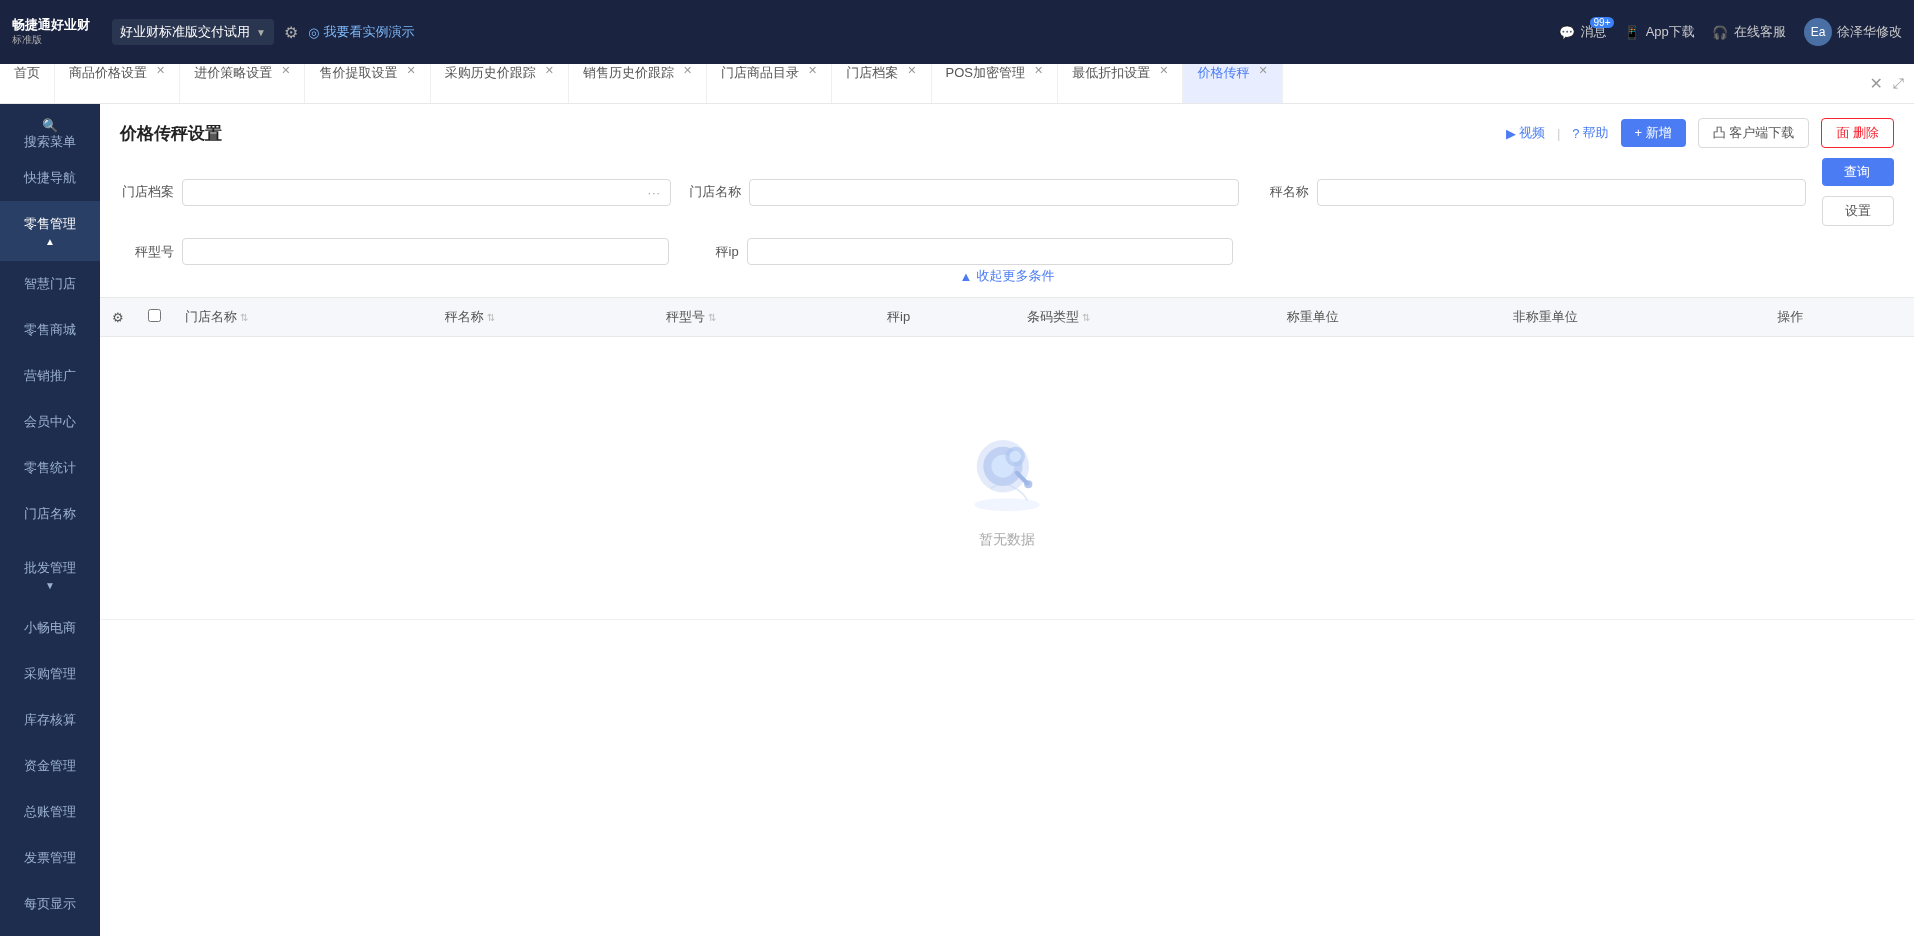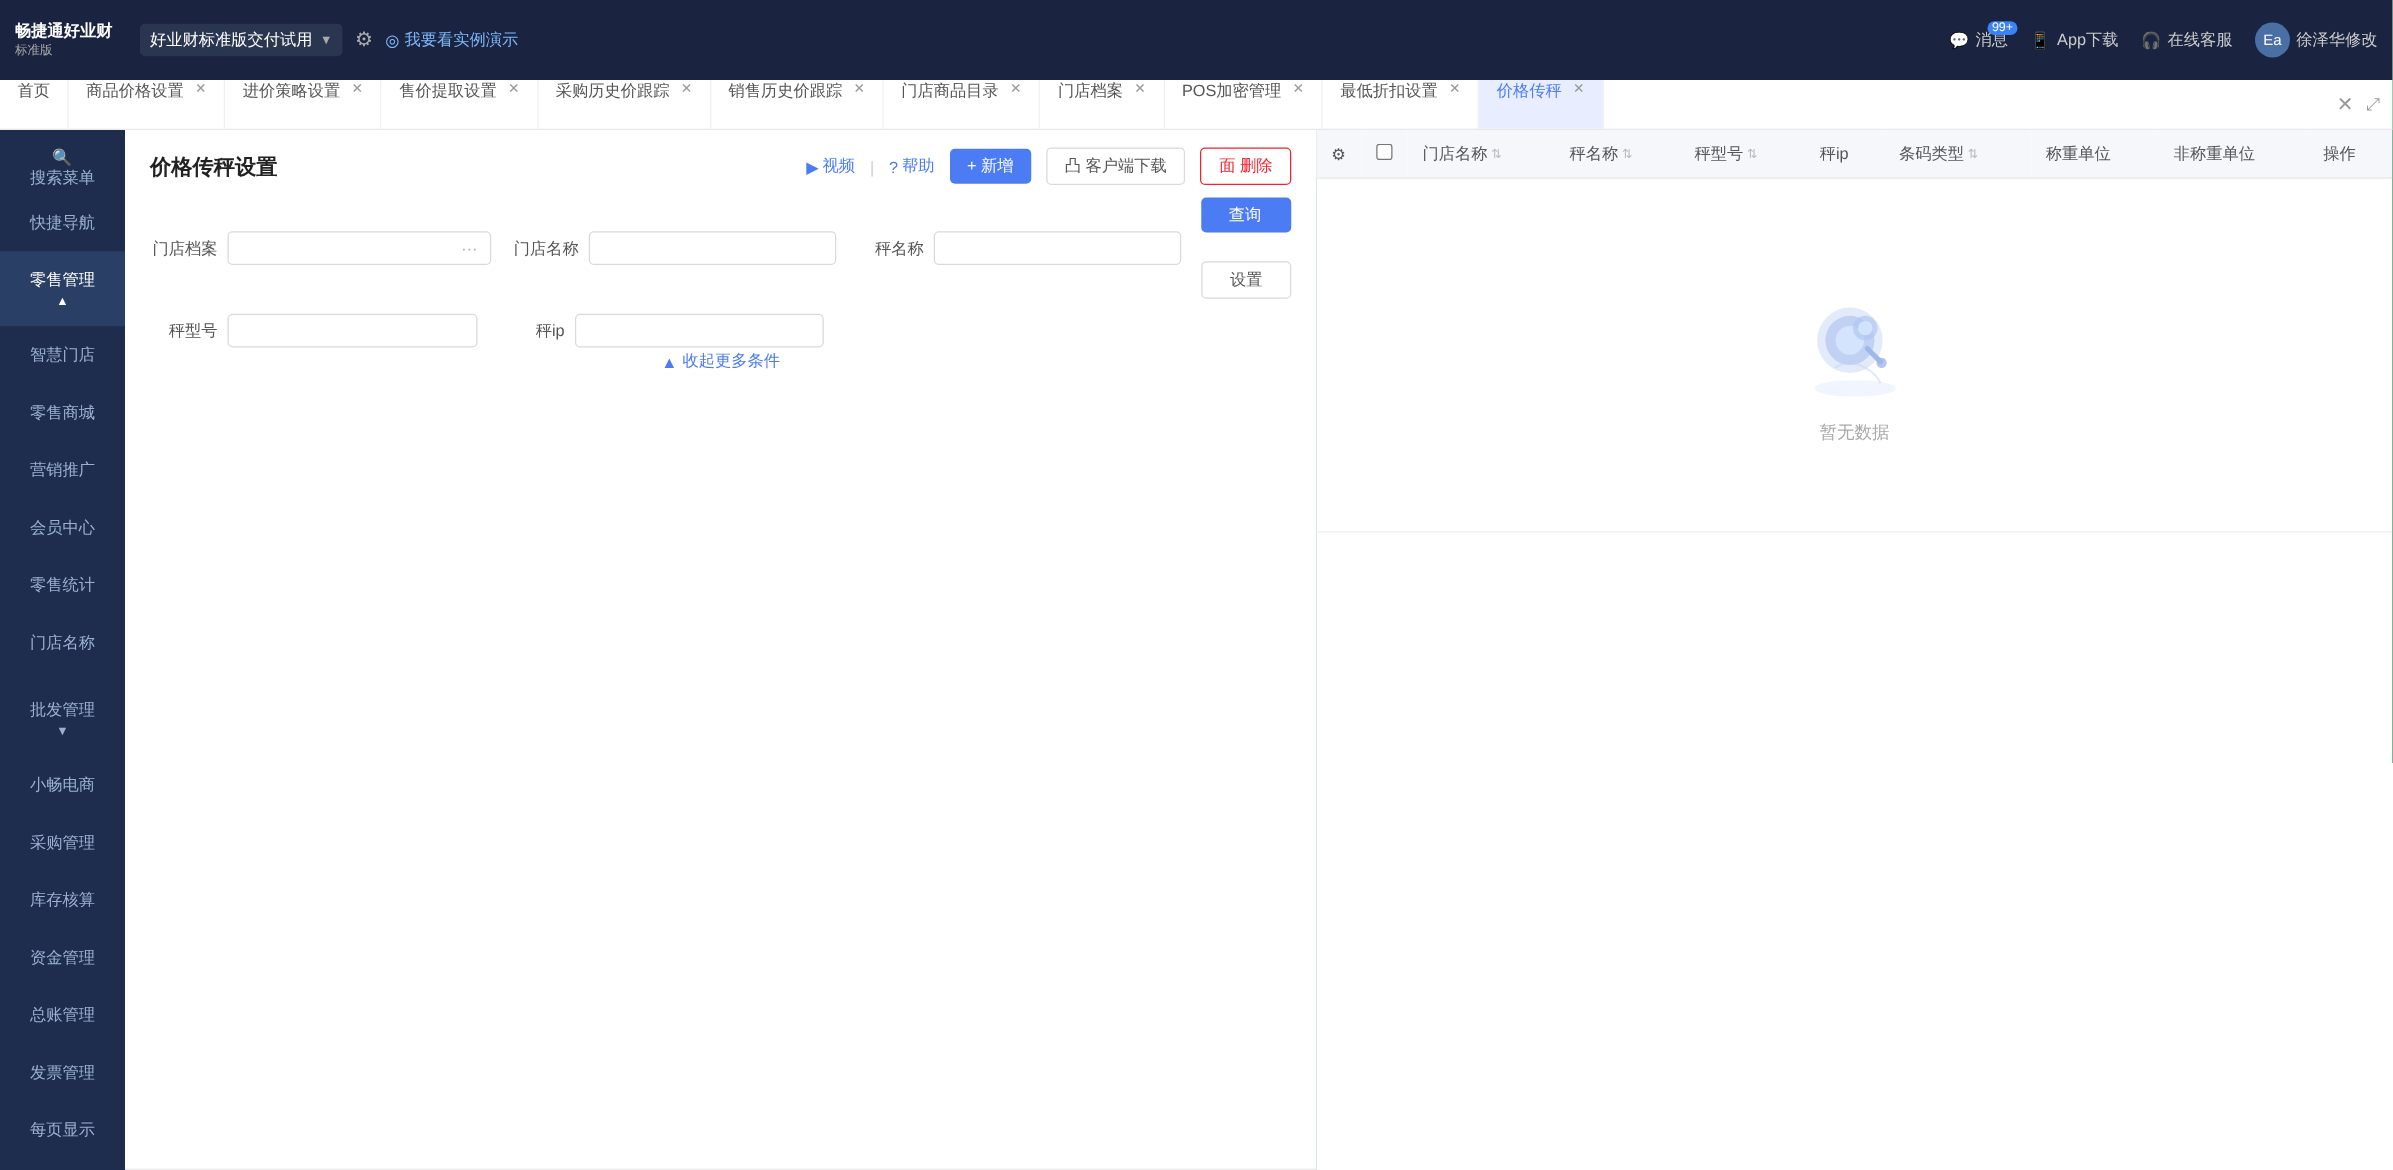--- a/index.html
+++ b/index.html
@@ -35,21 +35,21 @@
     
     .sidebar { width: 100px; background: #1e2d4e; color: #fff; display: flex; flex-direction: column; flex-shrink: 0; overflow-y: auto; }
     .sidebar-search { padding: 14px 0 10px 0; text-align: center; font-size: 13px; color: #9bb0d0; cursor: pointer; }
     .sidebar-nav { padding: 8px 0 6px 0; text-align: center; font-size: 13px; color: #9bb0d0; cursor: pointer; }
     .sidebar-item { padding: 14px 0; text-align: center; font-size: 13px; color: #9bb0d0; cursor: pointer; display: flex; flex-direction: column; align-items: center; gap: 3px; }
     .sidebar-item.active { color: #fff; background: #2a3f65; }
     .sidebar-divider { height: 1px; background: #2a3f65; margin: 4px 12px; }
     .sidebar-bottom { margin-top: auto; padding: 14px 0; text-align: center; color: #9bb0d0; cursor: pointer; font-size: 16px; }
 
     
-    .content-area { flex: 1; display: flex; flex-direction: row; overflow: hidden; background: #15803d; }
+    .content-area { flex: 1; display: flex; flex-direction: column; overflow: hidden; background: #f9a8d4; }
 
     
     .page-header { background: #fff; padding: 14px 20px 10px 20px; border-bottom: 1px solid #e8e8e8; flex-shrink: 0; }
     .page-title-row { display: flex; align-items: center; justify-content: space-between; margin-bottom: 10px; }
     .page-title { font-size: 17px; font-weight: 600; color: #222; }
     .page-actions { display: flex; align-items: center; gap: 12px; }
     .page-action-link { color: #4b7cf3; font-size: 13px; cursor: pointer; display: flex; align-items: center; gap: 3px; }
     .separator { color: #ccc; }
     .btn { border: none; cursor: pointer; border-radius: 4px; padding: 5px 14px; font-size: 13px; display: flex; align-items: center; gap: 5px; }
     .btn-primary { background: #4b7cf3; color: #fff; }
@@ -282,21 +282,21 @@
             </div>
           </div>
           <div class="filter-item">
             <span class="filter-label">门店名称</span>
             <input class="filter-input" style="">
           </div>
           <div class="filter-item">
             <span class="filter-label">秤名称</span>
             <input class="filter-input" style="">
           </div>
-          <div style="display:flex; flex-direction:column; gap:23px;">
+          <div style="display:flex; flex-direction:column; gap:10px;">
             <button class="btn btn-primary" style="padding:5px 22px;">
               <span>查询</span>
             </button>
             <button class="btn btn-default" style="padding:5px 22px;">
               <span>设置</span>
             </button>
           </div>
         </div>
         <div class="filter-row" style="margin-bottom:0;">
           <div class="filter-item">

